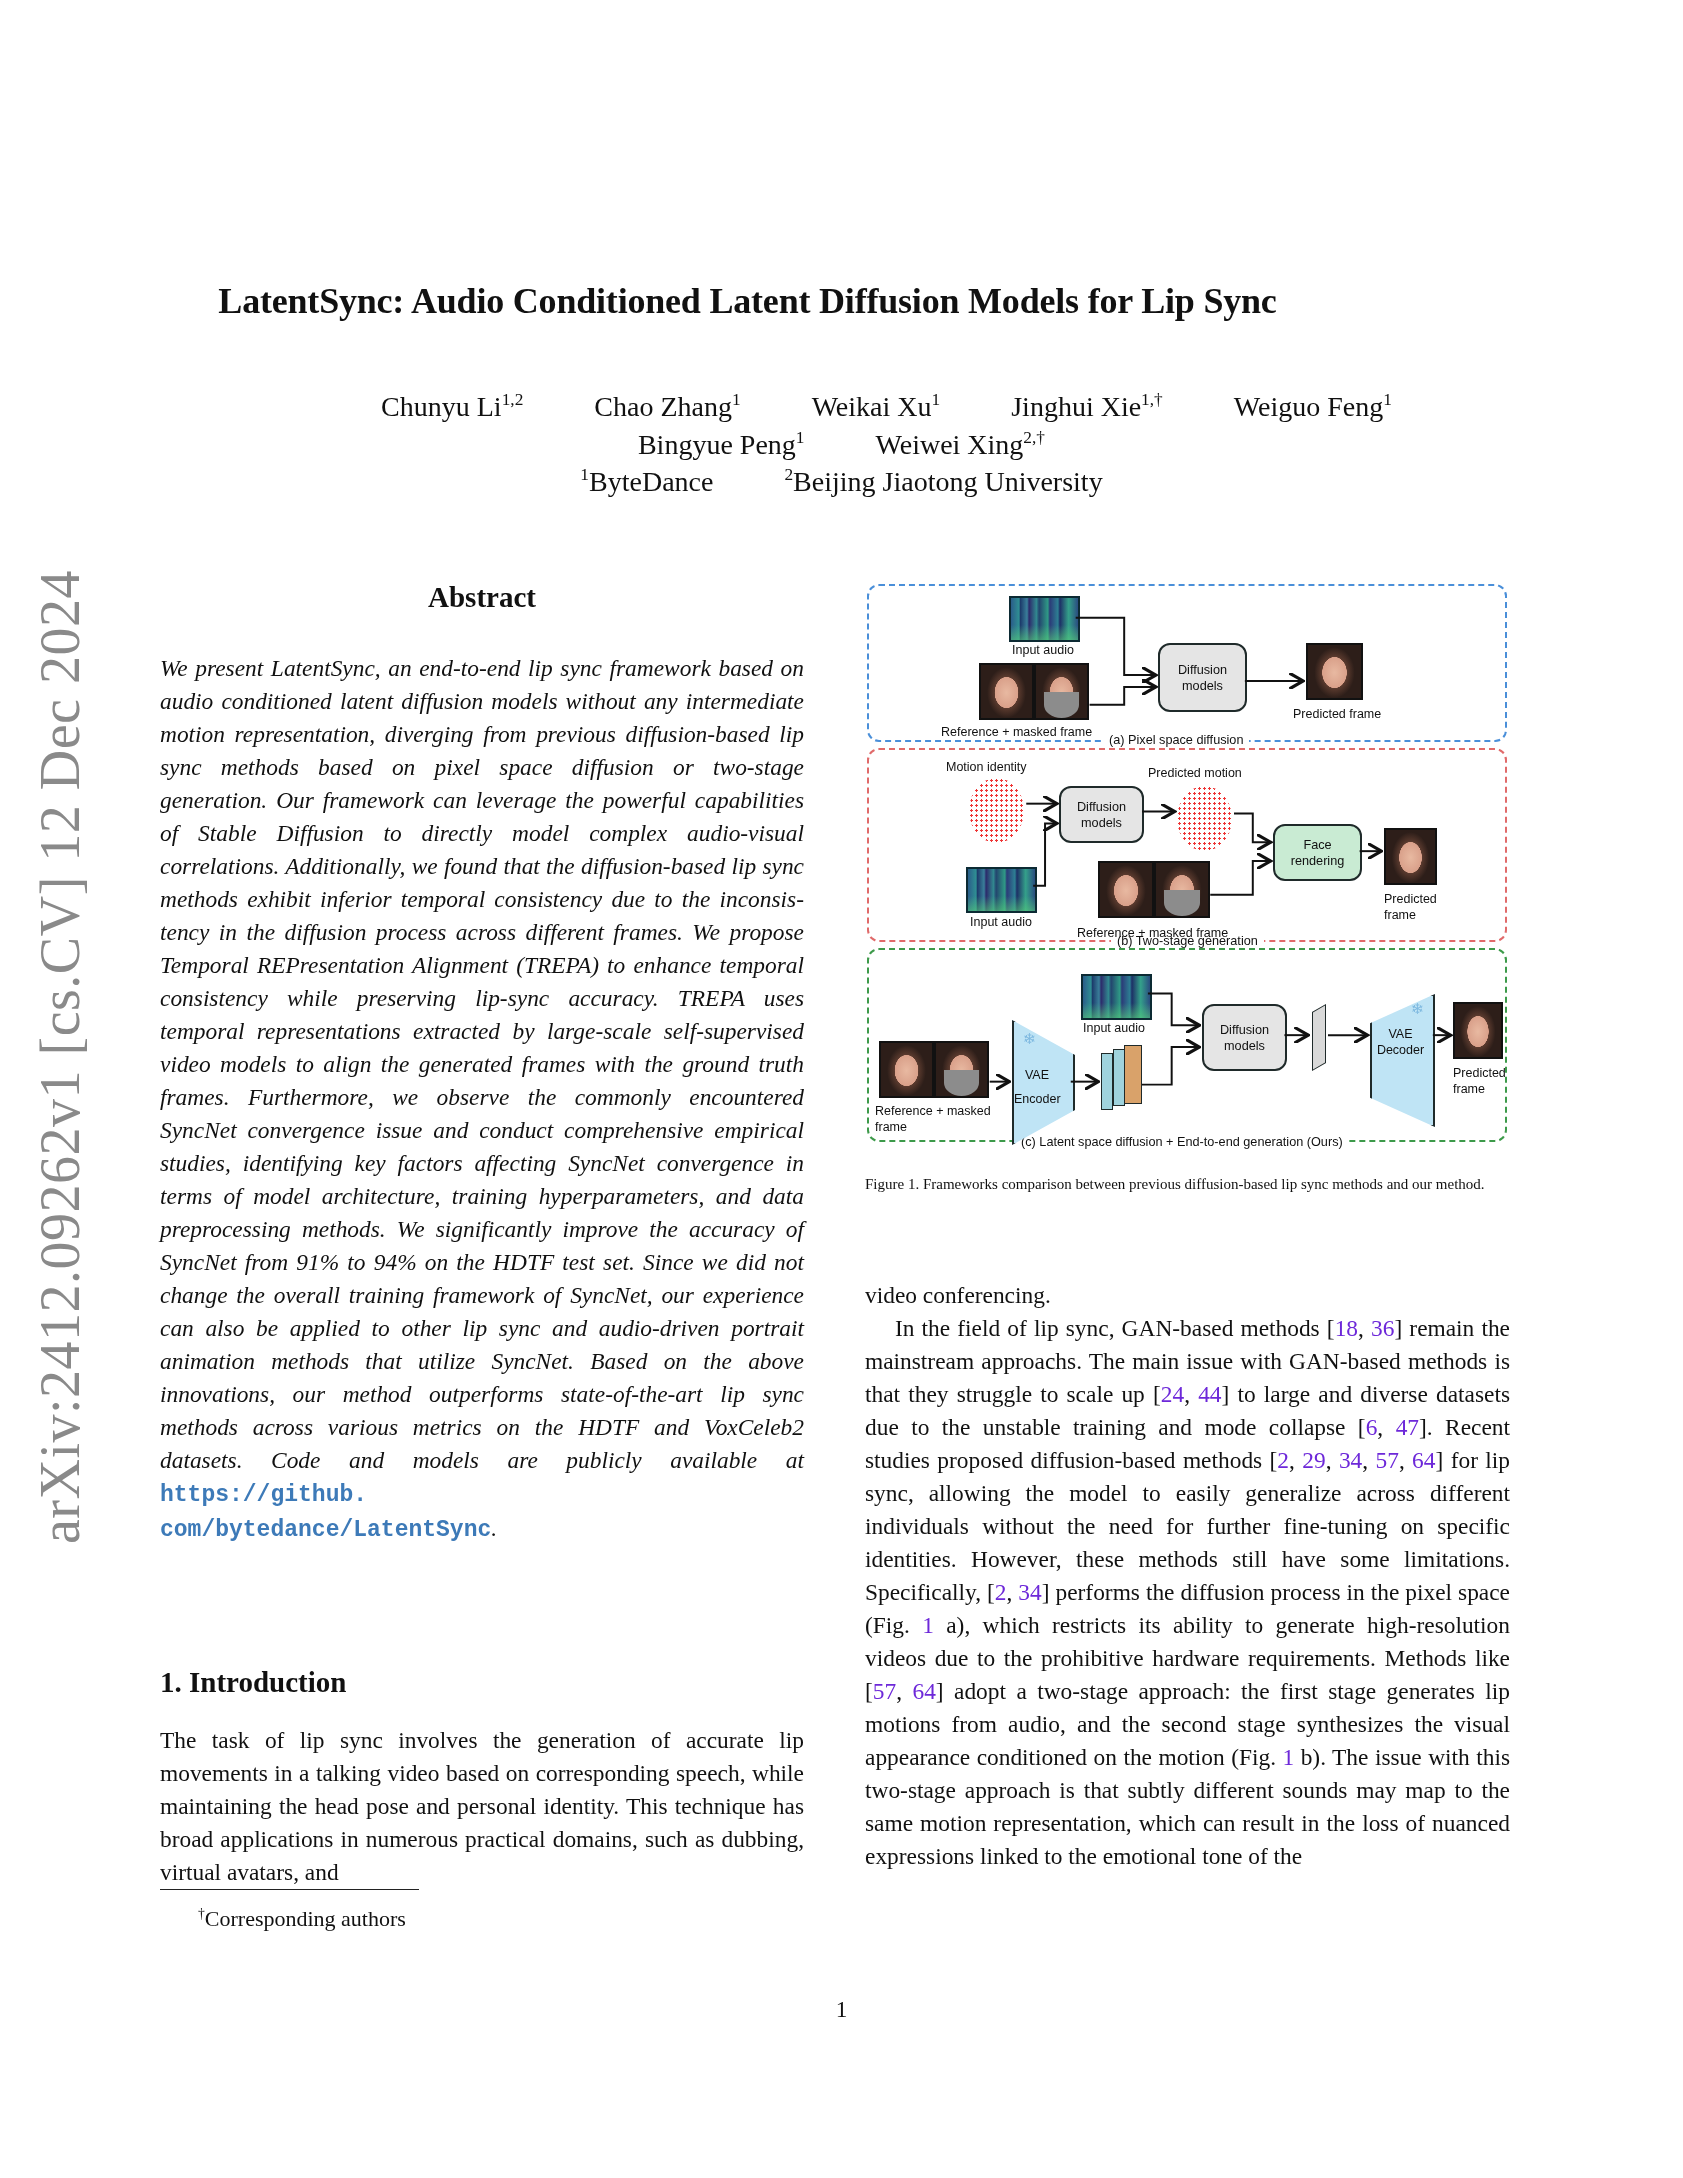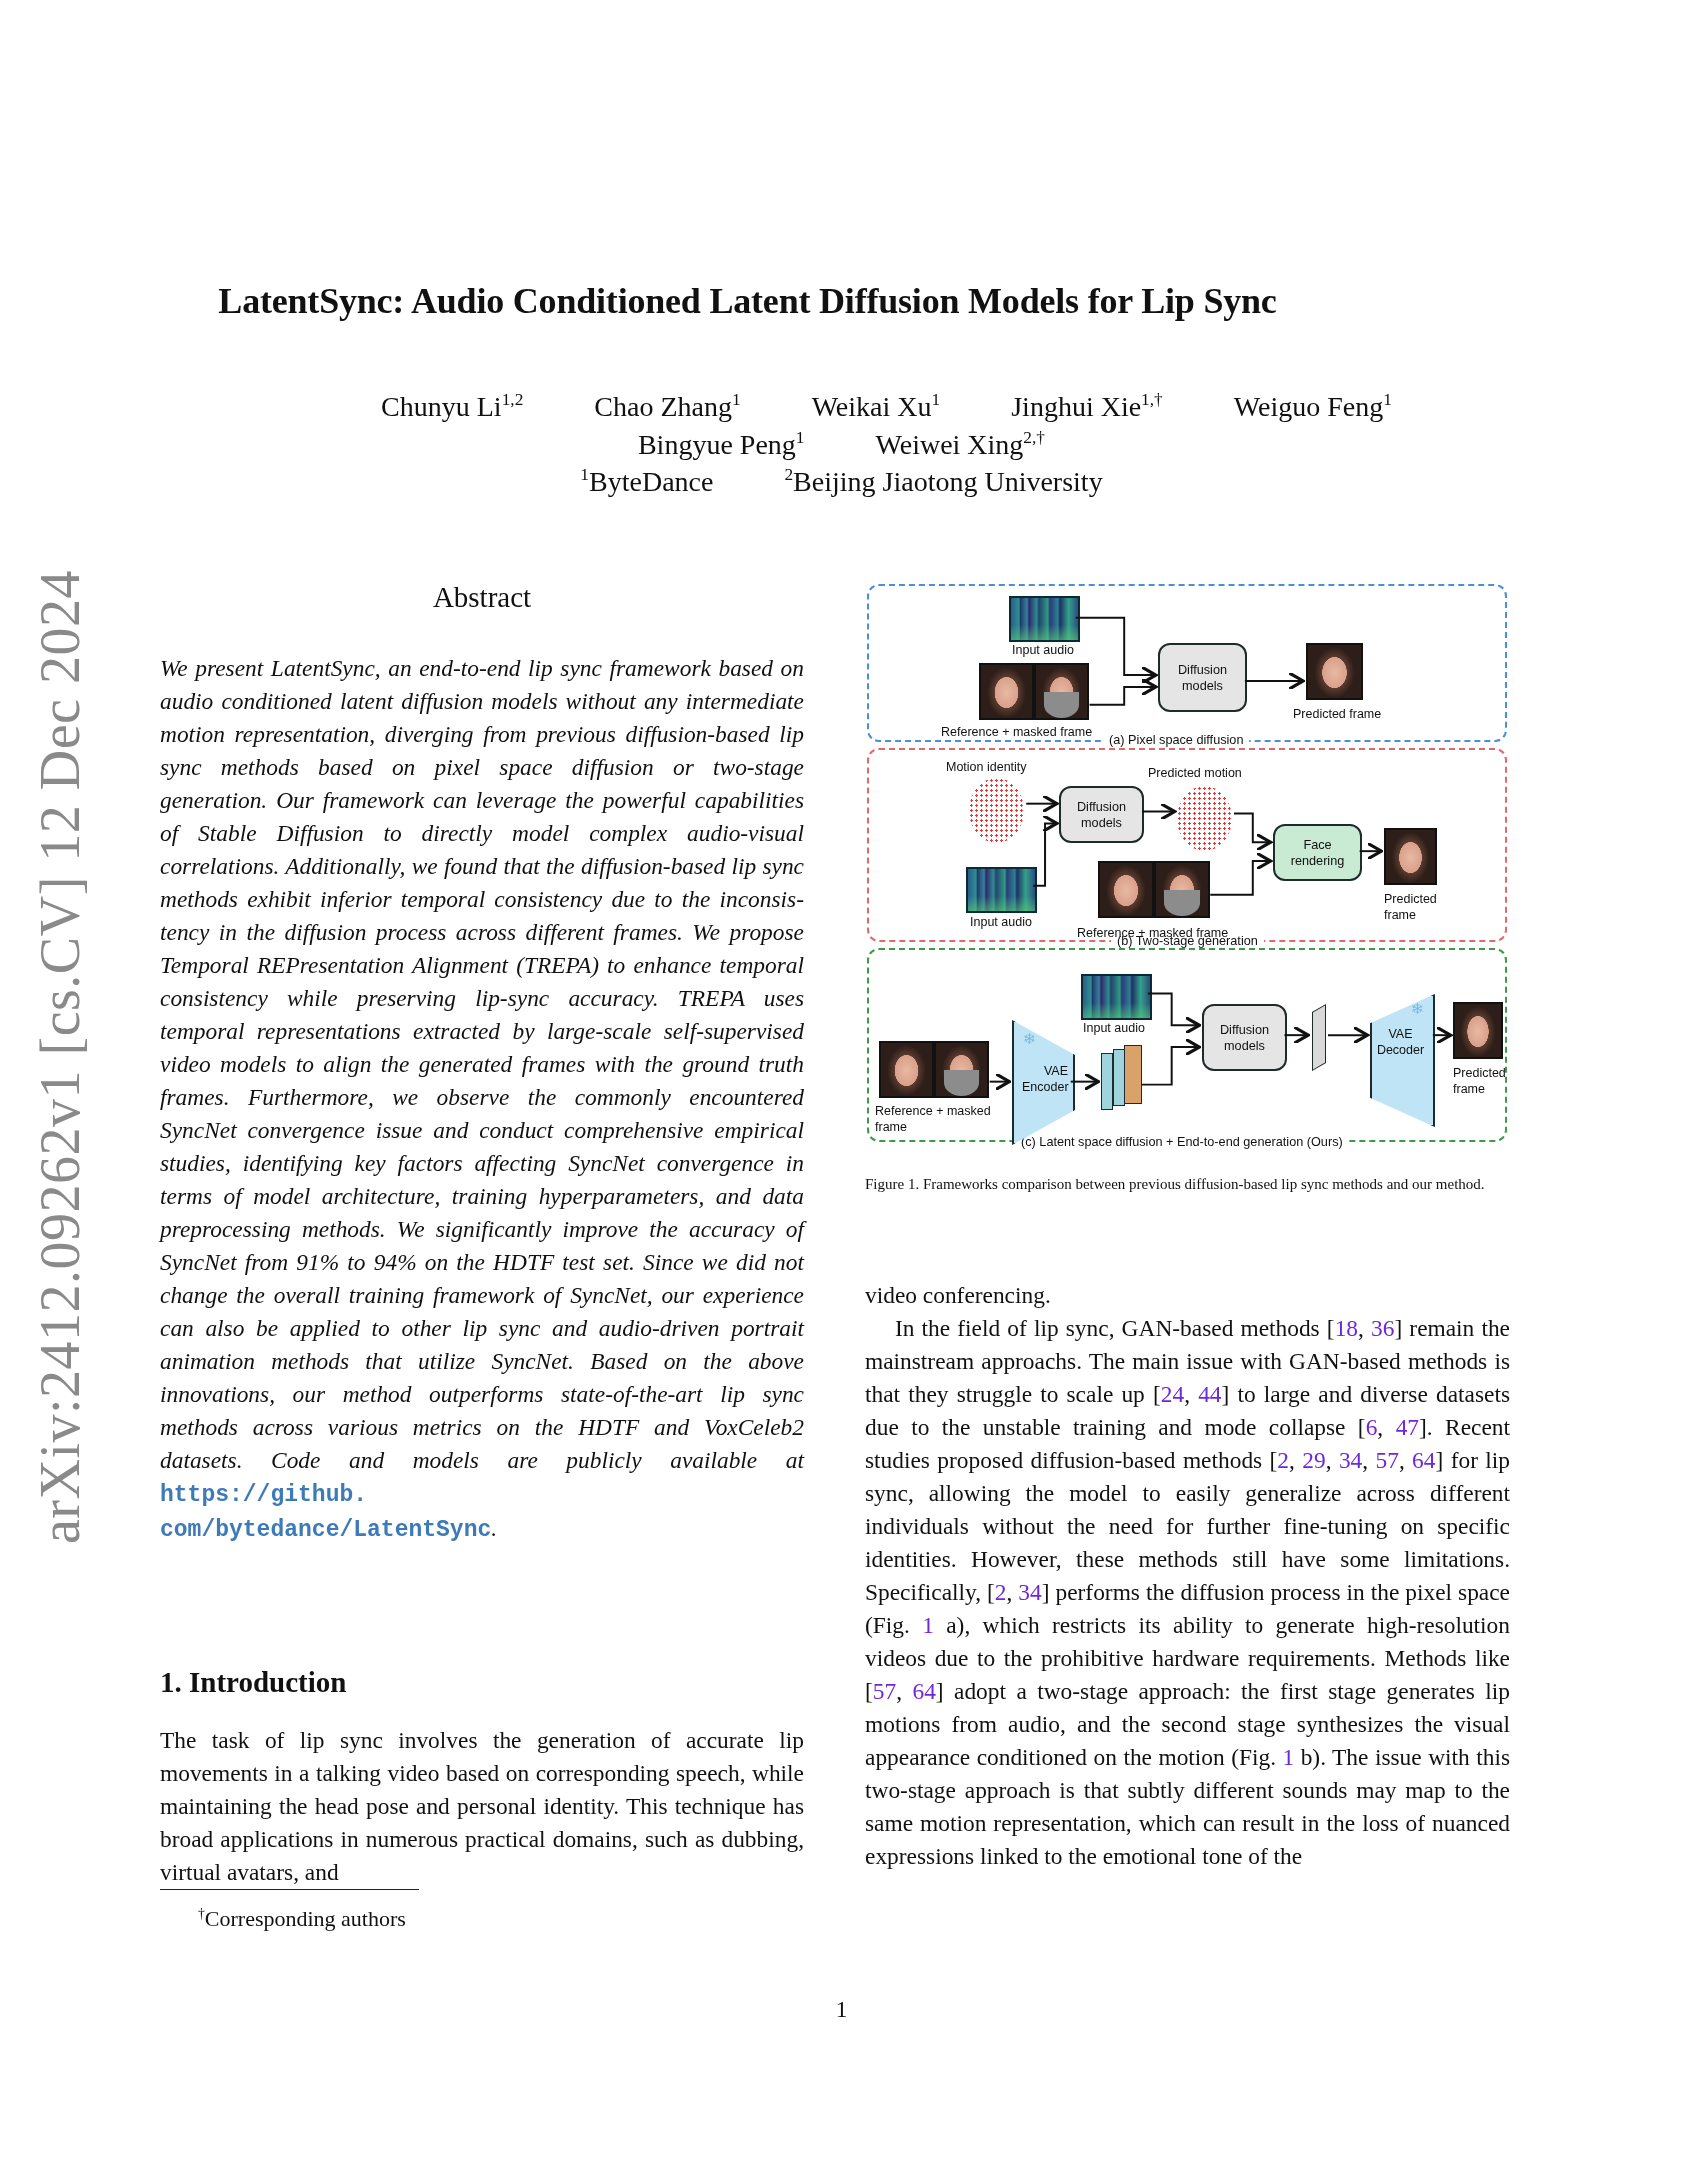--- a/index.html
+++ b/index.html
@@ -8,21 +8,21 @@
   .abs { position:absolute; }
   .title { left:0; width:1495px; top:280px; text-align:center; font-size:36px; font-weight:bold; letter-spacing:-0.2px; }
   .authors { left:0; width:1683px; text-align:center; font-size:28px; }
   .authors span.au { margin:0 32px; }
   sup { font-size:0.62em; vertical-align:0.62em; line-height:0; }
   .stamp { left:28px; top:1544px; transform-origin:0 0; transform:rotate(-90deg);
            font-family:"Liberation Serif", serif; font-size:56px; color:#8a8a8a; white-space:nowrap; letter-spacing:0.5px; }
   .col { position:absolute; font-size:23.4px; line-height:33px; text-align:justify; }
   .left { left:160px; width:644px; }
   .right { left:865px; width:645px; }
-  .h-abs { position:absolute; left:160px; width:644px; top:581px; text-align:center; font-size:29px; font-weight:normal; }
+  .h-abs { position:absolute; left:160px; width:644px; top:581px; text-align:center; font-size:29px; font-weight:bold; }
   .abstract { top:652px; font-style:italic; hyphens:manual; }
   .abstract .url { font-family:"Liberation Mono", "DejaVu Sans Mono", monospace; font-weight:bold; font-style:normal; color:#3d7ab8; font-size:23px; }
   .h-intro { position:absolute; left:160px; top:1666px; font-size:29px; font-weight:bold; }
   .intro { top:1724px; }
   .foot-rule { position:absolute; left:160px; top:1889px; width:259px; border-top:1.4px solid #222; }
   .foot { position:absolute; left:198px; top:1906px; font-size:22px; }
   .pageno { position:absolute; left:0; width:1683px; top:1996px; text-align:center; font-size:23.4px; }
   .cite { color:#6d28d9; }
   .caption { top:1168px; font-size:15px; line-height:33px; }
   .rtext { top:1279px; }
@@ -119,21 +119,21 @@
     </div>
   <div class="face" style="left:519px; top:244px; width:53px; height:57px;"></div>
   <div class="lab" style="left:519px; top:307px; white-space:normal; width:69px; line-height:16px;">Predicted frame</div>
 
   <div class="panel pc"></div>
   <div class="plabel" style="left:150px; top:551px;">(c) Latent space diffusion + End-to-end generation (Ours)</div>
   <div class="face" style="left:14px; top:457px; width:55px; height:57px;"></div>
   <div class="face masked" style="left:69px; top:457px; width:55px; height:57px;"></div>
   <div class="lab" style="left:10px; top:519px; white-space:normal; width:129px; line-height:16px;">Reference + masked frame</div>
   <div class="trap" style="left:147px; top:436px; width:59px; height:121px; clip-path:polygon(0 0,100% 28%,100% 72%,0 100%);"></div>
-  <div class="lab" style="left:149px; top:479px; text-align:right; width:46px; white-space:normal; line-height:16px;padding-left:8px;">VAE Encoder</div>
+  <div class="lab" style="left:149px; top:479px; text-align:center; width:46px; white-space:normal; line-height:24px;">VAE Encoder</div>
   <div class="abs" style="left:236px; top:469px; width:10px; height:55px; background:#9fd3dd; border:1.6px solid #1f2a2a;"></div>
   <div class="abs" style="left:248px; top:465px; width:10px; height:55px; background:#9fd3dd; border:1.6px solid #1f2a2a;"></div>
   <div class="abs" style="left:259px; top:461px; width:16px; height:57px; background:#d9a26a; border:1.6px solid #1f2a2a;"></div>
   <div class="spec" style="left:216px; top:390px; width:67px; height:42px;"></div>
   <div class="lab" style="left:218px; top:437px;">Input audio</div>
   <div class="box diff" style="left:337px; top:420px; width:81px; height:63px;">
       <span>Diffusion models</span>
     </div>
   <div class="abs" style="left:447px; top:424px; width:12px; height:57px; background:#d9d9d9; border:1.6px solid #1f2a2a; transform:skewY(-30deg);"></div>
   <div class="trap" style="left:505px; top:410px; width:61px; height:129px; clip-path:polygon(0 22%,100% 0,100% 100%,0 78%);"></div>

